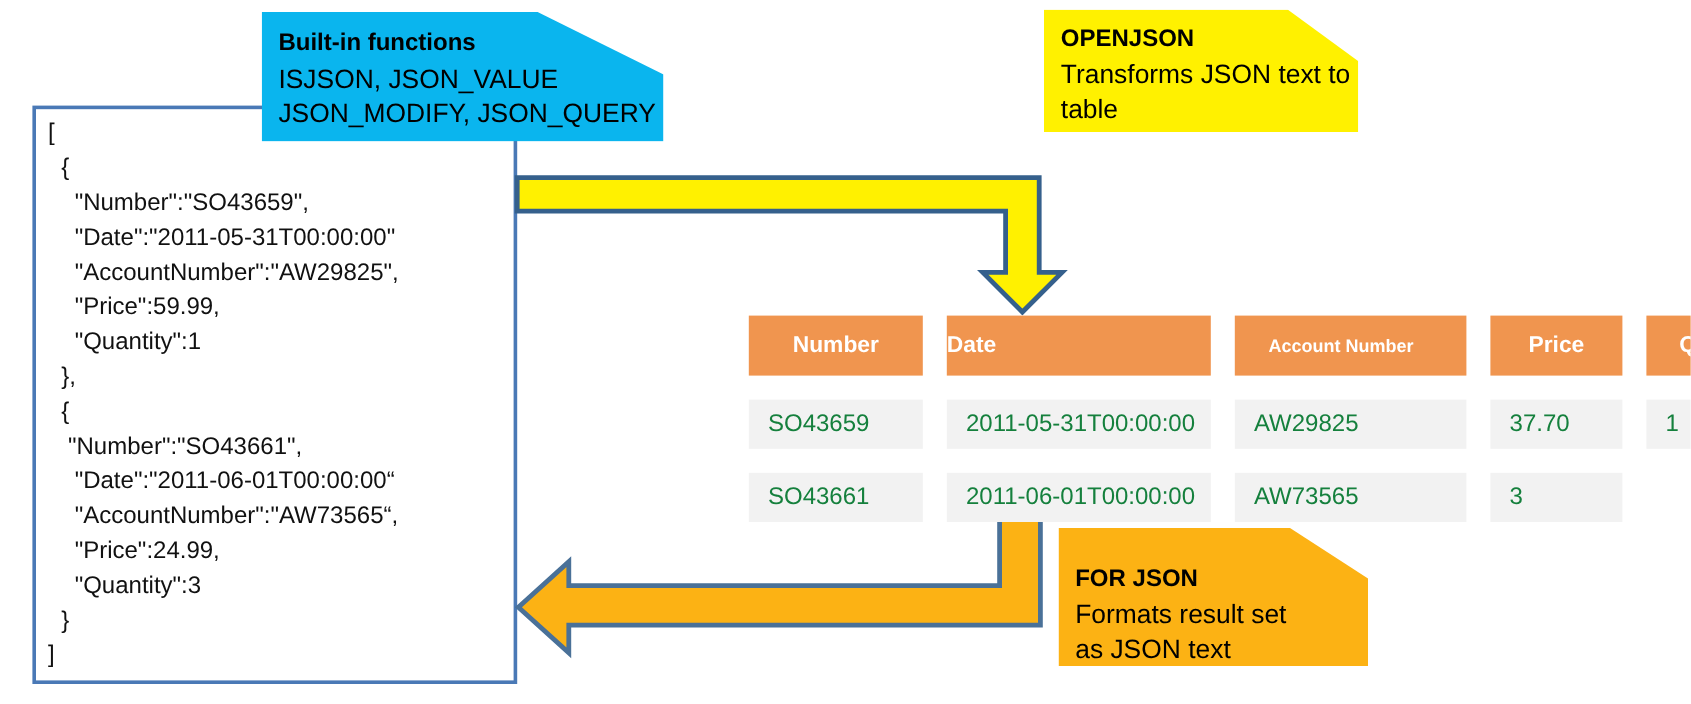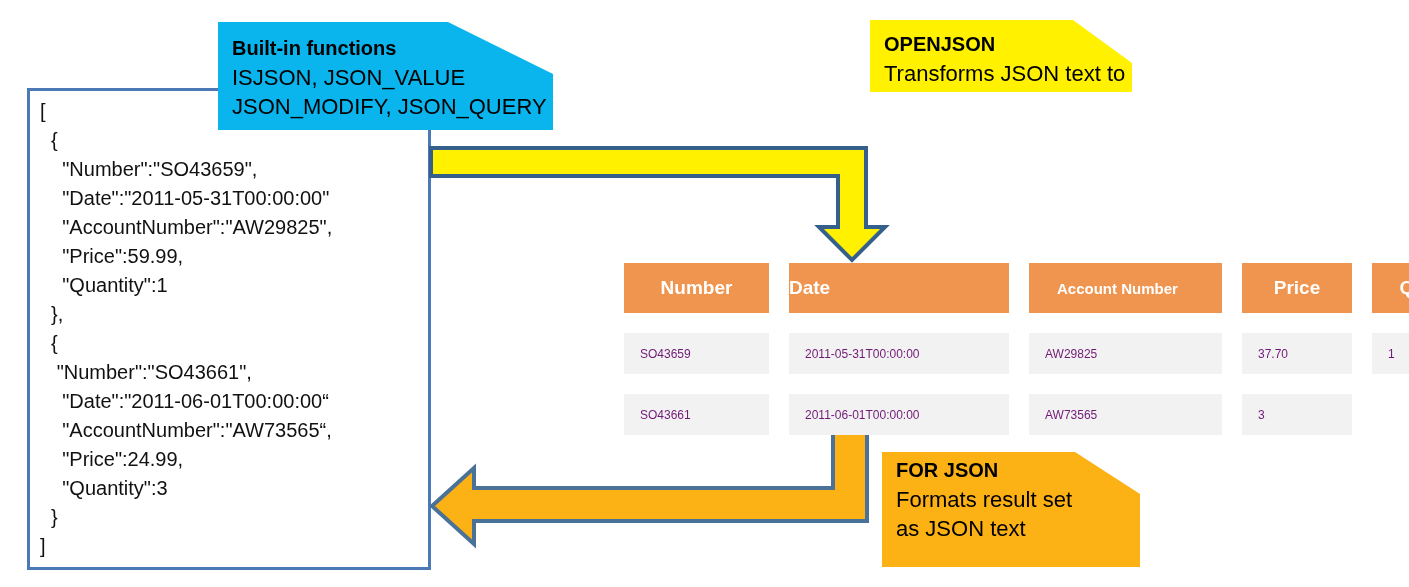--- a/index.html
+++ b/index.html
@@ -12,56 +12,56 @@
     background:#ffffff;border:3px solid #4A79B6;box-sizing:border-box;
     z-index:1;
   }
   .json-lines{padding:6px 0 0 10px;}
   .json-line{
     white-space:pre;font-size:20px;line-height:29px;color:#111111;
     font-family:"Liberation Sans", sans-serif;
   }
 
   
-  .callout{position:absolute;z-index:3;box-sizing:border-box;color:#000000;margin-top:12px;}
+  .callout{position:absolute;z-index:3;box-sizing:border-box;color:#000000;}
   .callout .title{font-weight:bold;font-size:20px;line-height:29px;}
   .callout .line{font-size:22px;line-height:29px;}
   .callout-blue{
     left:218px;top:10px;width:335px;height:108px;background:#0AB5EE;
     clip-path:polygon(0 0,230px 0,100% 52px,100% 100%,0 100%);
     padding:12px 0 0 14px;
   }
   .callout-yellow{
-    left:870px;top:8px;width:262px;height:72px;background:#FFF100;
+    left:870px;top:8px;width:262px;height:102px;background:#FFF100;
     clip-path:polygon(0 0,203px 0,100% 43px,100% 100%,0 100%);
     padding:10px 0 0 14px;
   }
   .callout-yellow .line:first-of-type{margin-top:9px;}
   .callout-orange{
     left:882px;top:440px;width:258px;height:115px;background:#FCB214;
     clip-path:polygon(0 0,193px 0,100% 42px,100% 100%,0 100%);
-    padding:4px 0 0 14px;
+    padding:28px 0 0 14px;
   }
   .callout-orange .line:first-of-type{margin-top:10px;}
 
   
   .result-table{
     position:absolute;left:624px;top:263px;width:816px;z-index:2;
     display:grid;grid-template-columns:145px 220px 193px 110px 132px;
     grid-auto-rows:auto;gap:20px;background:#ffffff;
   }
   .th{
     background:#F0954F;color:#ffffff;font-weight:bold;font-size:19px;
     height:50px;display:flex;align-items:center;box-sizing:border-box;
   }
   .th.center{justify-content:center;}
   .th.left{}
   .th.small{font-size:15px;padding-left:28px;}
   .td{
-    background:#F2F2F2;color:#701a75;font-size:12px;height:41px;
+    background:#F2F2F2;color:#15803d;font-size:20px;height:41px;
     display:flex;align-items:center;box-sizing:border-box;padding-left:16px;
   }
 
   
   .arrows{position:absolute;left:0;top:0;width:1409px;height:587px;z-index:2;pointer-events:none;}
 </style>
 </head>
 <body>
 
 <div class="canvas">

